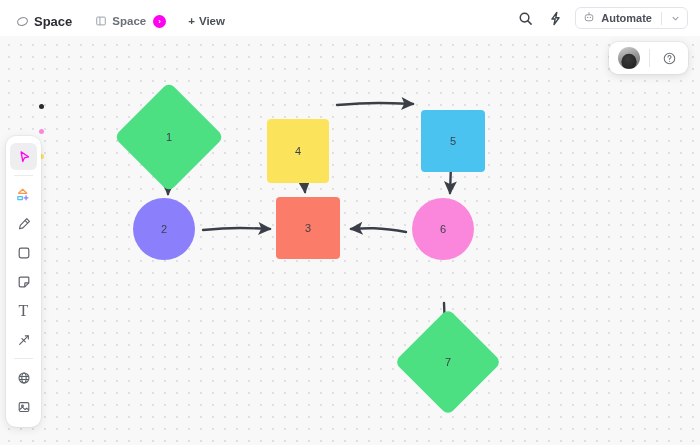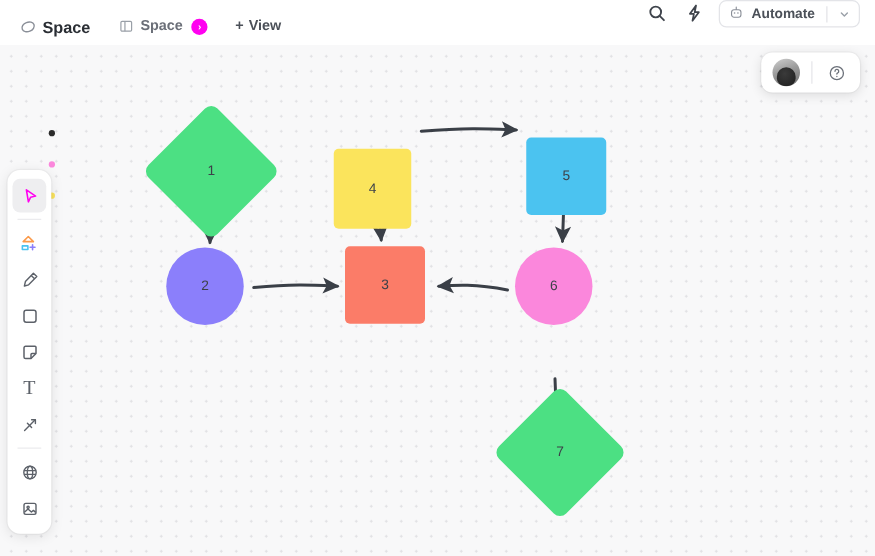--- a/index.html
+++ b/index.html
@@ -36,21 +36,21 @@
   }
   .badge-chevron {
     width:13px; height:13px; border-radius:50%;
     background:#ff02f0; color:#fff;
     display:flex; align-items:center; justify-content:center;
     font-size:8px; font-weight:700; margin-left:2px; flex:none;
   }
   .plus-view { display:flex; align-items:center; gap:4px; color:#4b5058; font-weight:700; }
 
   .hdr-right {
-    margin-left:auto; display:flex; gap:10px;
+    margin-left:auto; display:flex; align-items:center; gap:10px;
     height:36px; padding-right:12px;
   }
   .icon-btn {
     width:20px; height:20px; display:flex; align-items:center; justify-content:center;
     color:#3f444c; cursor:pointer;
   }
   .automate {
     display:flex; align-items:center; gap:6px;
     height:22px; padding:0 4px 0 7px;
     border:1px solid #e3e4e8; border-radius:6px;

